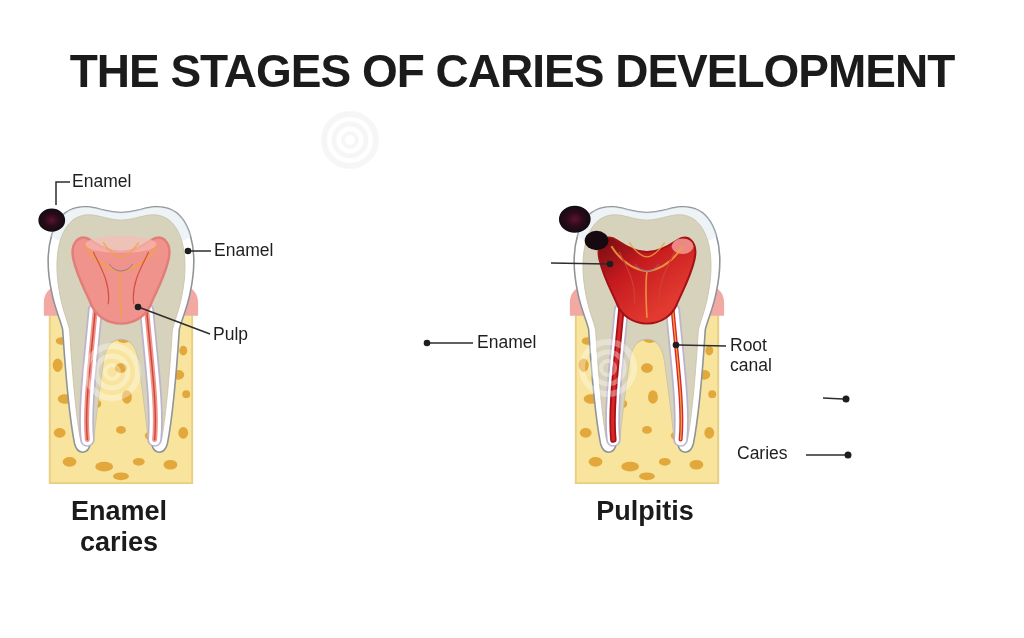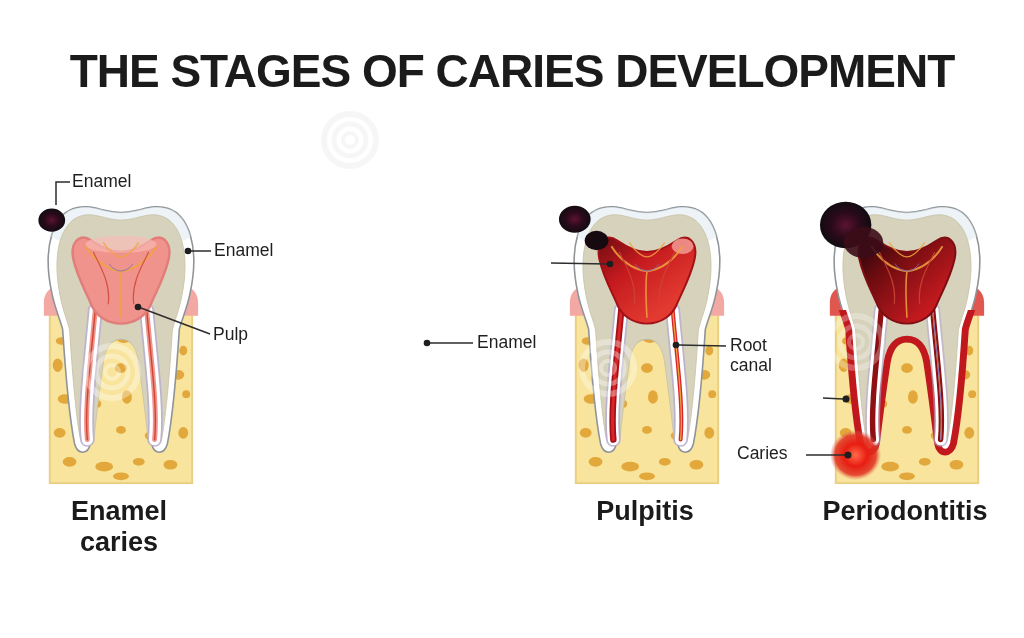--- a/index.html
+++ b/index.html
@@ -189,43 +189,20 @@
       <ellipse cx="128" cy="52" rx="11" ry="8" fill="#f4a39b" opacity="0.8"></ellipse>
       <use href="#g-vessels"></use>
       <g>
         <ellipse cx="19" cy="24" rx="16" ry="14" fill="url(#grad-caries)"></ellipse>
         <ellipse cx="41" cy="46" rx="12" ry="10" fill="#16090f"></ellipse>
       </g>
     </svg>
     <div class="stage-label">Pulpitis</div>
   </div>
 
-  <div class="tooth-fig" style="left:816px">
-    <svg viewBox="0 0 180 300" preserveAspectRatio="none">
-      <use href="#g-bone"></use>
-      <use href="#p-gum" style="fill:var(--gum-inflamed)"></use>
-      <use href="#p-tooth" style="fill:var(--enamel);stroke:var(--enamel-outline);stroke-width:1.6"></use>
-      <g clip-path="url(#clip-tooth)">
-          <ellipse cx="92" cy="32" rx="78" ry="24" fill="#dfe9ef" opacity="0.55"></ellipse>
-        </g>
-      <use href="#p-tooth" transform="translate(92 150) scale(0.88 0.94) translate(-92 -150)" style="fill:var(--dentin);stroke:#c9c3a9;stroke-width:1"></use>
-      <g clip-path="url(#clip-roots)">
-        <use href="#p-tooth" style="fill:none;stroke:#c0181d;stroke-width:7"></use>
-      </g>
-      <use href="#g-roots-necrotic"></use>
-      <use href="#p-pulp" style="fill:url(#grad-necrotic);stroke:#7e0e12;stroke-width:2"></use>
-      <use href="#g-vessels"></use>
-      <g>
-        <ellipse cx="30" cy="30" rx="26" ry="24" fill="url(#grad-caries)"></ellipse>
-        <ellipse cx="48" cy="48" rx="20" ry="16" fill="#3c0c18" opacity="0.9"></ellipse>
-      </g>
-      <circle cx="40" cy="268" r="26" fill="url(#grad-abscess)"></circle>
-    </svg>
-    <div class="stage-label">Periodontitis</div>
-  </div>
 
   <svg class="overlay" viewBox="0 0 1024 638">
     <use href="#g-spiral" transform="translate(350 140)" stroke="#777777" opacity="0.06"></use>
     <use href="#g-spiral" transform="translate(112 372)" stroke="#ffffff" opacity="0.35"></use>
     <use href="#g-spiral" transform="translate(608 368)" stroke="#ffffff" opacity="0.35"></use>
     <use href="#g-spiral" transform="translate(856 342)" stroke="#ffffff" opacity="0.28"></use>
 
     <polyline points="70,182 56,182 56,205"></polyline>
     <line x1="211" y1="251" x2="191" y2="251"></line>
     <circle class="dot" cx="188" cy="251" r="3.3"></circle>

